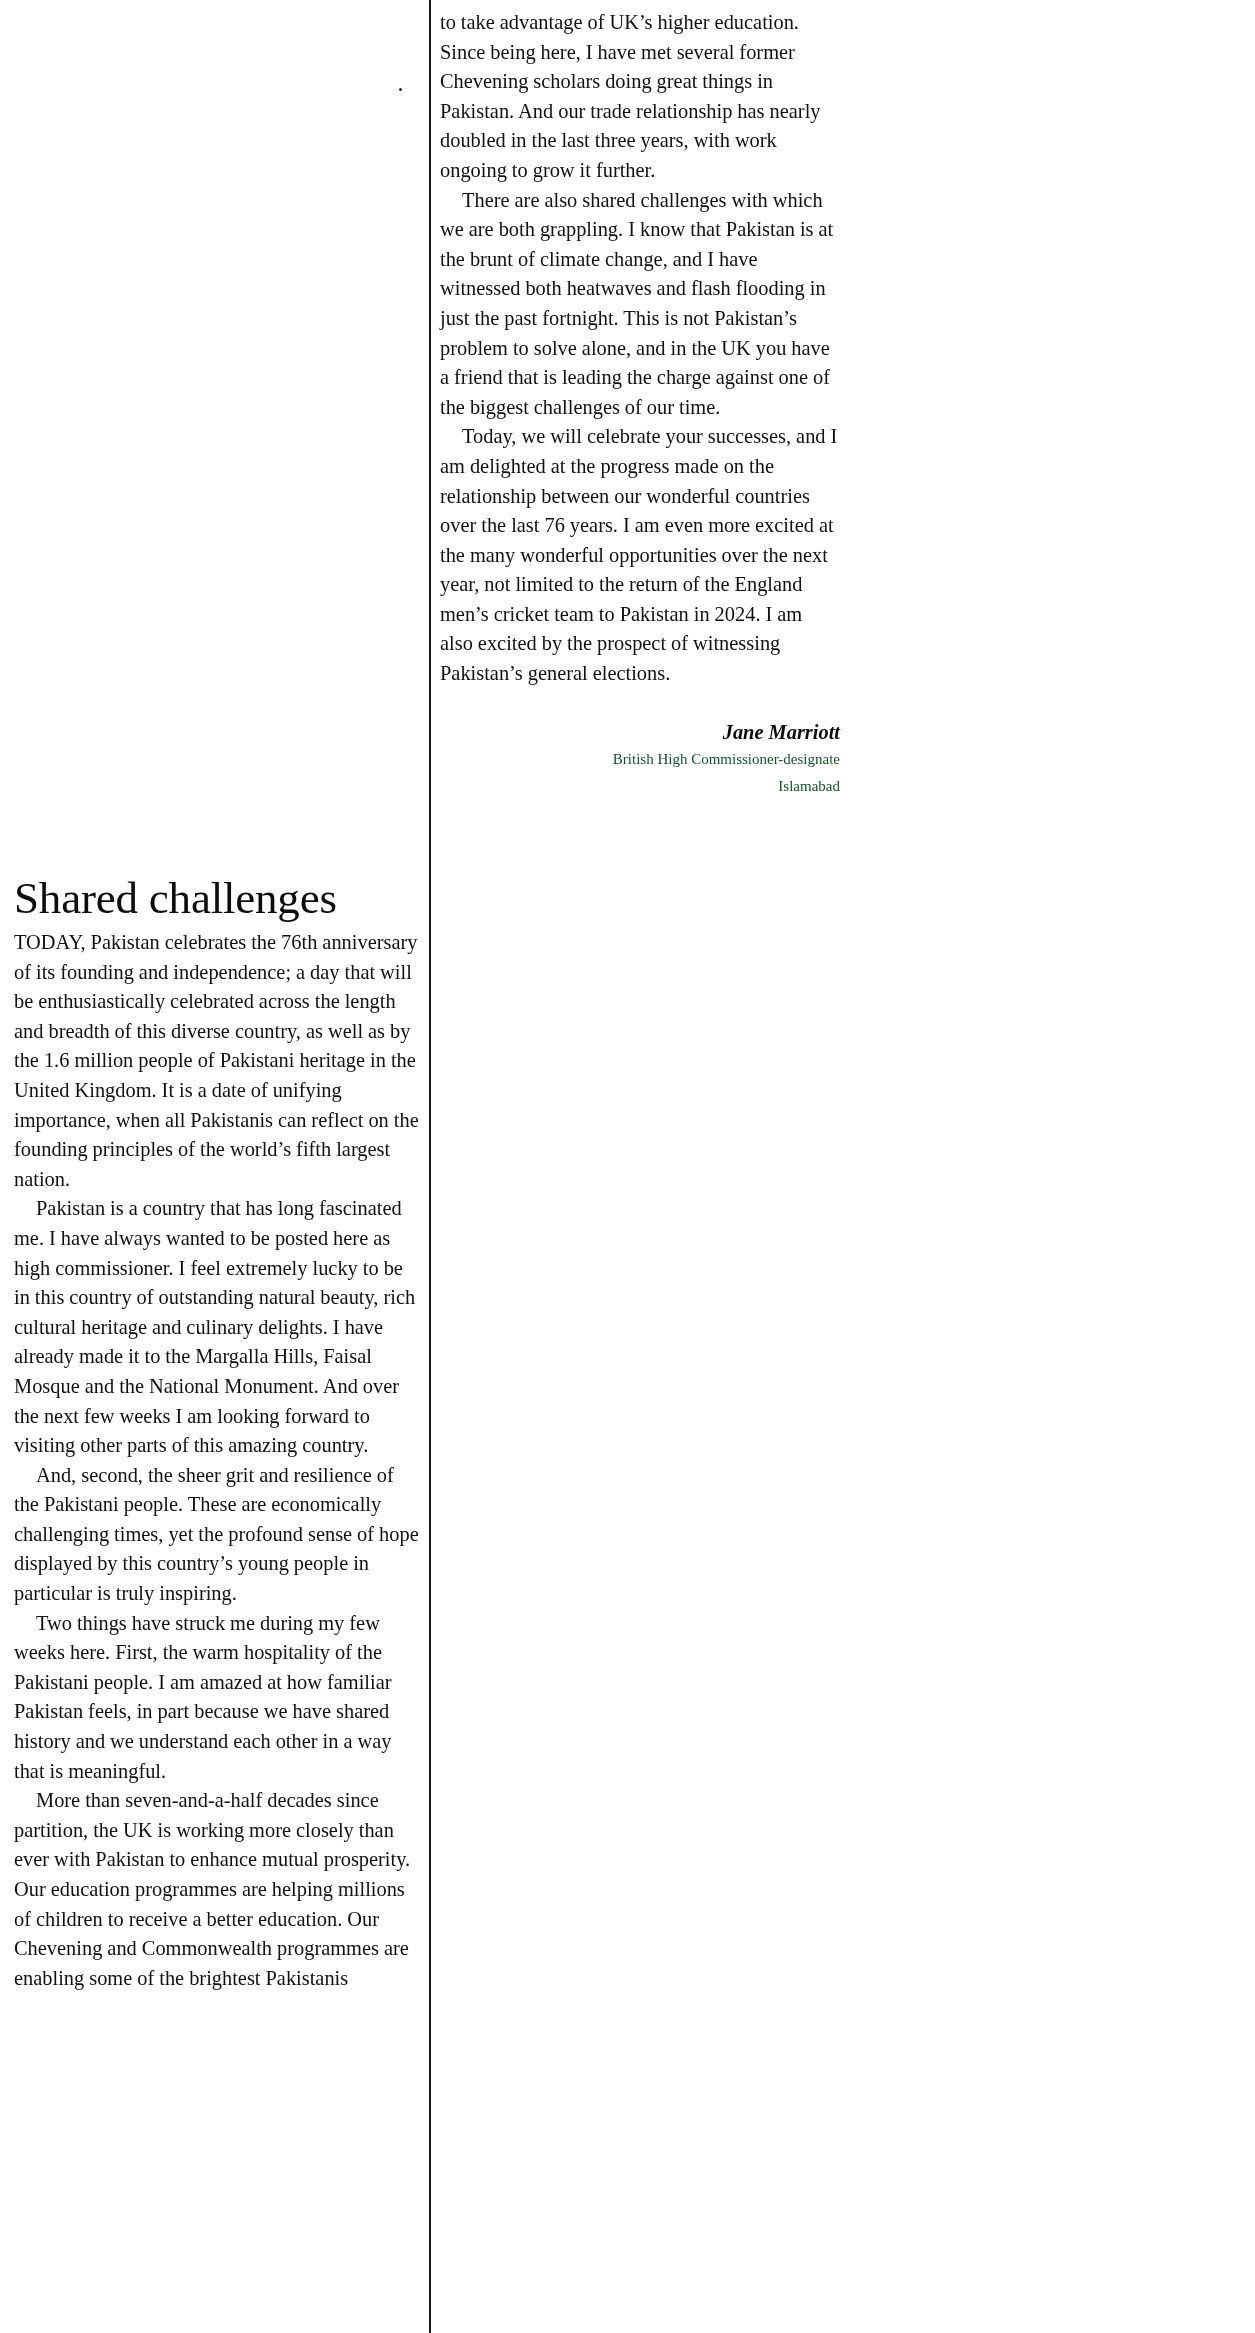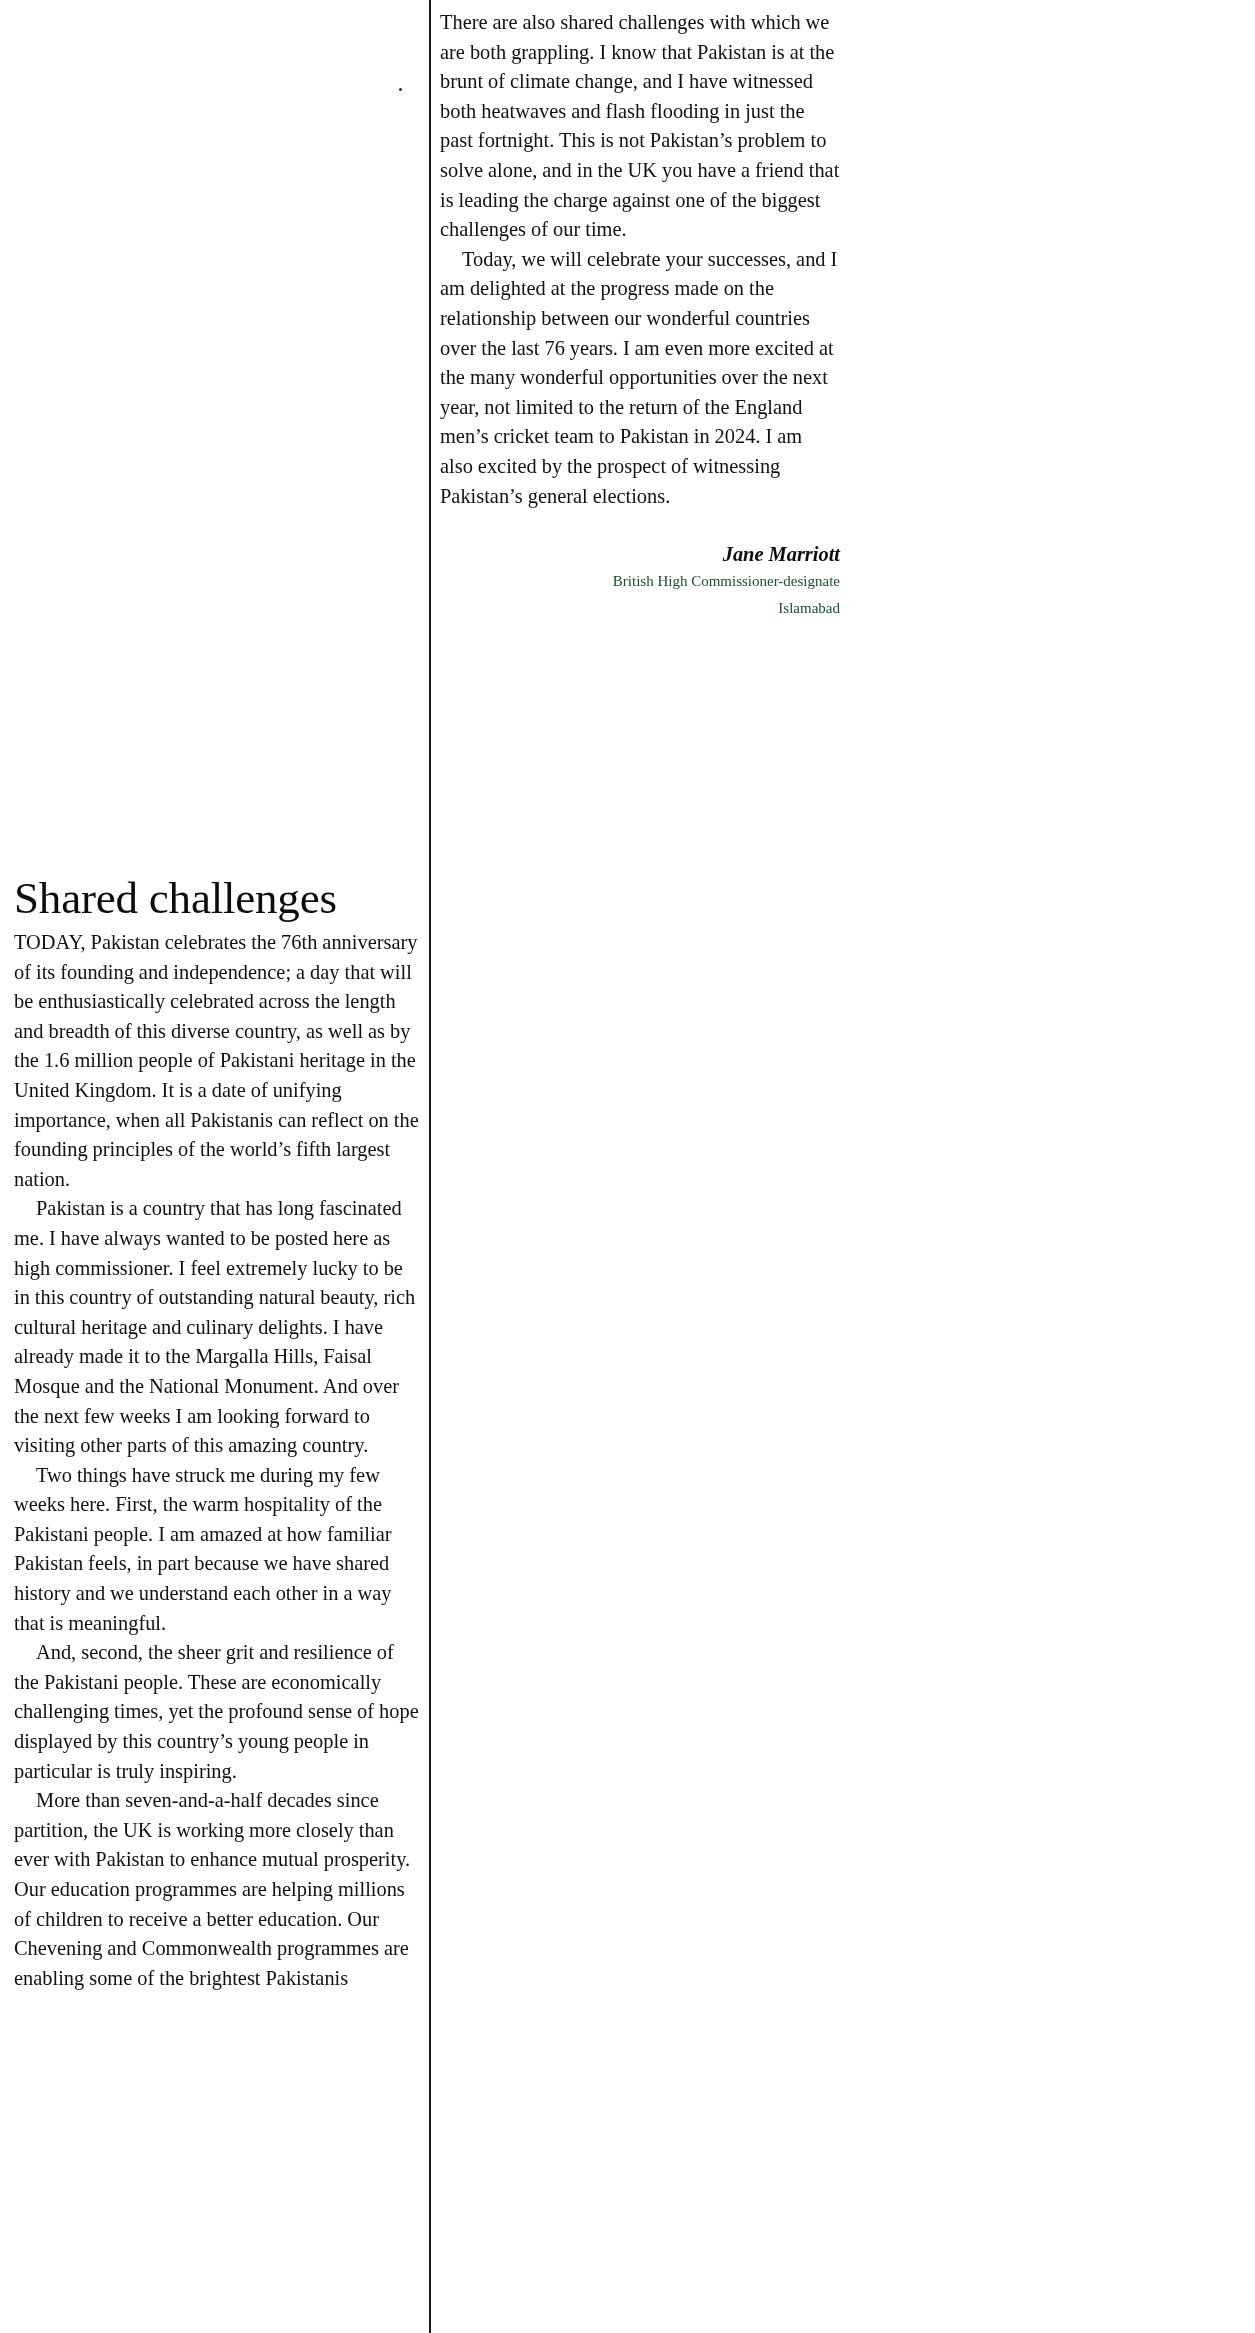--- a/index.html
+++ b/index.html
@@ -128,28 +128,29 @@
   <div class="column-rule"></div>
   <div class="dot-artifact"></div>
 
   <div class="col col-left">
 
     <h1 class="headline">Shared challenges</h1>
 
     <div class="body-left">
       <p class="para">TODAY, Pakistan celebrates the 76th anniversary of its founding and independence; a day that will be enthusiastically celebrated across the length and breadth of this diverse country, as well as by the 1.6 million people of Pakistani heritage in the United Kingdom. It is a date of unifying importance, when all Pakistanis can reflect on the founding principles of the world’s fifth largest nation.</p>
       <p class="para">Pakistan is a country that has long fascinated me. I have always wanted to be posted here as high commissioner. I feel extremely lucky to be in this country of outstanding natural beauty, rich cultural heritage and culinary delights. I have already made it to the Margalla Hills, Faisal Mosque and the National Monument. And over the next few weeks I am looking forward to visiting other parts of this amazing country.</p>
+      <p class="para">And, second, the sheer grit and resilience of the Pakistani people. These are economically challenging times, yet the profound sense of hope displayed by this country’s young people in particular is truly inspiring.</p>
       <p class="para">Two things have struck me during my few weeks here. First, the warm hospitality of the Pakistani people. I am amazed at how familiar Pakistan feels, in part because we have shared history and we understand each other in a way that is meaningful.</p>
-      <p class="para">And, second, the sheer grit and resilience of the Pakistani people. These are economically challenging times, yet the profound sense of hope displayed by this country’s young people in particular is truly inspiring.</p>
       <p class="para">More than seven-and-a-half decades since partition, the UK is working more closely than ever with Pakistan to enhance mutual prosperity. Our education programmes are helping millions of children to receive a better education. Our Chevening and Commonwealth programmes are enabling some of the brightest Pakistanis</p>
     </div>
   </div>
 
   <div class="col col-right">
     <div class="body-right">
+      <p class="para">to take advantage of UK’s higher education. Since being here, I have met several former Chevening scholars doing great things in Pakistan. And our trade relationship has nearly doubled in the last three years, with work ongoing to grow it further.</p>
       <p class="para">There are also shared challenges with which we are both grappling. I know that Pakistan is at the brunt of climate change, and I have witnessed both heatwaves and flash flooding in just the past fortnight. This is not Pakistan’s problem to solve alone, and in the UK you have a friend that is leading the charge against one of the biggest challenges of our time.</p>
       <p class="para">Today, we will celebrate your successes, and I am delighted at the progress made on the relationship between our wonderful countries over the last 76 years. I am even more excited at the many wonderful opportunities over the next year, not limited to the return of the England men’s cricket team to Pakistan in 2024. I am also excited by the prospect of witnessing Pakistan’s general elections.</p>
 
       <div class="signoff">
         <p class="name">Jane Marriott</p>
         <p class="role">British High Commissioner-designate</p>
         <p class="place">Islamabad</p>
       </div>
     </div>
   </div>

